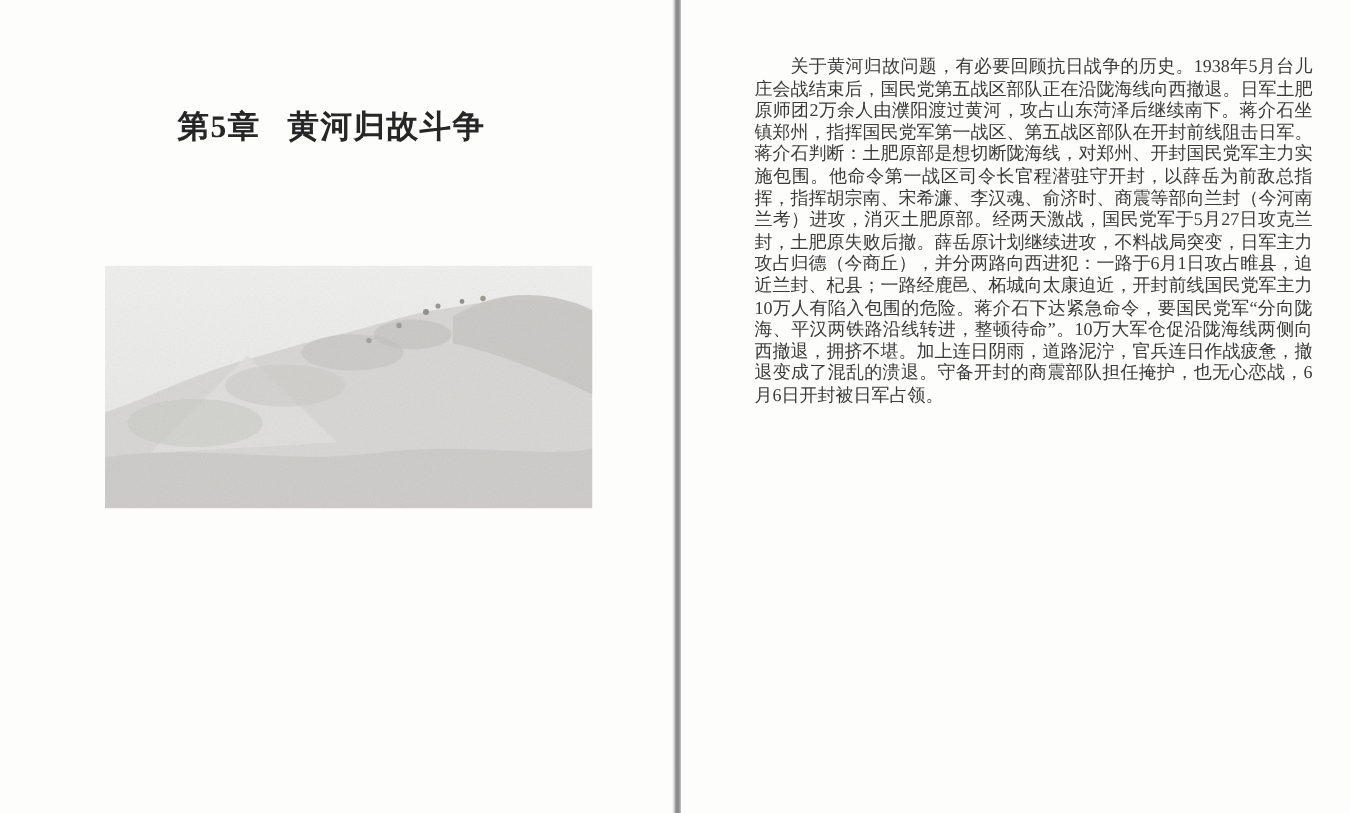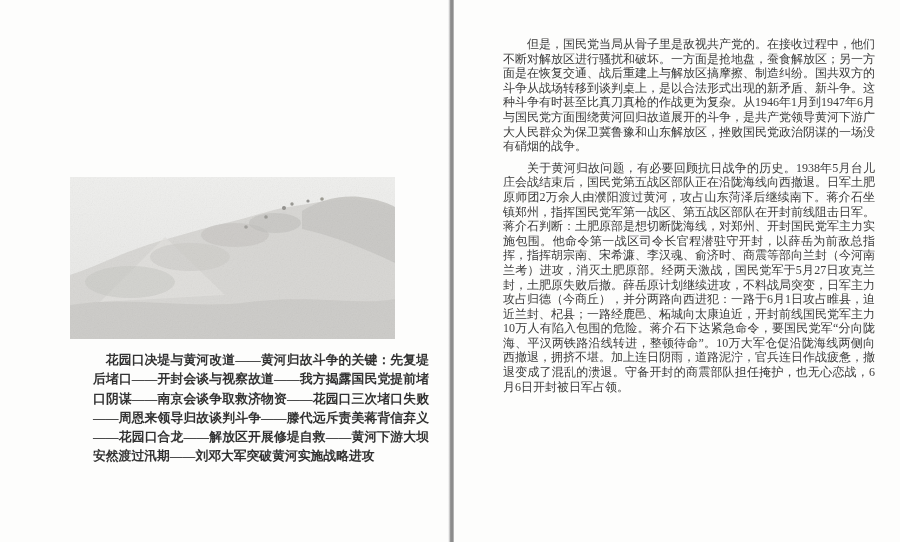--- a/index.html
+++ b/index.html
@@ -53,20 +53,23 @@
   .right-page p + p{margin-top:7px;}
   .right-page p.continued{text-indent:0;}
 </style>
 </head>
 <body>
 
 <div class="spread">
 
   <div class="left-page">
 
+    <div class="chapter-heading">
+      <span>第5章</span><span class="chapter-title-text">黄河归故斗争</span>
+    </div>
 
     <div class="photo">
       <svg viewBox="0 0 325 162" preserveAspectRatio="none">
         <defs>
           <linearGradient id="sky" x1="0" y1="0" x2="0" y2="1">
             <stop offset="0" stop-color="#efefed"></stop>
             <stop offset="1" stop-color="#e5e5e3"></stop>
           </linearGradient>
           <filter id="grain" x="0" y="0" width="100%" height="100%">
             <feTurbulence type="fractalNoise" baseFrequency="0.85" numOctaves="2" stitchTiles="stitch"></feTurbulence>
@@ -96,24 +99,22 @@
         <circle cx="252" cy="22" r="1.8" fill="#99988f"></circle>
         <circle cx="196" cy="40" r="1.8" fill="#9a9995"></circle>
         <circle cx="176" cy="50" r="1.8" fill="#a09f9b"></circle>
 
         <path d="M0,128 C60,118 120,133 180,125 C240,117 292,129 325,122 L325,162 L0,162 Z" fill="#cac9c6" opacity="0.85"></path>
 
         <rect x="0" y="0" width="325" height="162" filter="url(#grain)" opacity="0.55"></rect>
       </svg>
     </div>
 
-    <p class="abstract">花园口决堤与黄河改道——黄河归故斗争的关键：先复堤后堵口——开封会谈与视察故道——我方揭露国民党提前堵口阴谋——南京会谈争取救济物资——花园口三次堵口失败——周恩来领导归故谈判斗争——滕代远斥责美蒋背信弃义——花园口合龙——解放区开展修堤自救——黄河下游大坝安然渡过汛期——刘邓大军突破黄河实施战略进攻</p>
 
   </div>
 
   <div class="divider"></div>
 
   <div class="right-page">
-    <p>但是，国民党当局从骨子里是敌视共产党的。在接收过程中，他们不断对解放区进行骚扰和破坏。一方面是抢地盘，蚕食解放区；另一方面是在恢复交通、战后重建上与解放区搞摩擦、制造纠纷。国共双方的斗争从战场转移到谈判桌上，是以合法形式出现的新矛盾、新斗争。这种斗争有时甚至比真刀真枪的作战更为复杂。从1946年1月到1947年6月与国民党方面围绕黄河回归故道展开的斗争，是共产党领导黄河下游广大人民群众为保卫冀鲁豫和山东解放区，挫败国民党政治阴谋的一场没有硝烟的战争。</p>
     <p>关于黄河归故问题，有必要回顾抗日战争的历史。1938年5月台儿庄会战结束后，国民党第五战区部队正在沿陇海线向西撤退。日军土肥原师团2万余人由濮阳渡过黄河，攻占山东菏泽后继续南下。蒋介石坐镇郑州，指挥国民党军第一战区、第五战区部队在开封前线阻击日军。蒋介石判断：土肥原部是想切断陇海线，对郑州、开封国民党军主力实施包围。他命令第一战区司令长官程潜驻守开封，以薛岳为前敌总指挥，指挥胡宗南、宋希濂、李汉魂、俞济时、商震等部向兰封（今河南兰考）进攻，消灭土肥原部。经两天激战，国民党军于5月27日攻克兰封，土肥原失败后撤。薛岳原计划继续进攻，不料战局突变，日军主力攻占归德（今商丘），并分两路向西进犯：一路于6月1日攻占睢县，迫近兰封、杞县；一路经鹿邑、柘城向太康迫近，开封前线国民党军主力10万人有陷入包围的危险。蒋介石下达紧急命令，要国民党军“分向陇海、平汉两铁路沿线转进，整顿待命”。10万大军仓促沿陇海线两侧向西撤退，拥挤不堪。加上连日阴雨，道路泥泞，官兵连日作战疲惫，撤退变成了混乱的溃退。守备开封的商震部队担任掩护，也无心恋战，6月6日开封被日军占领。</p>
   </div>
 
 </div>
 
 </body></html>

